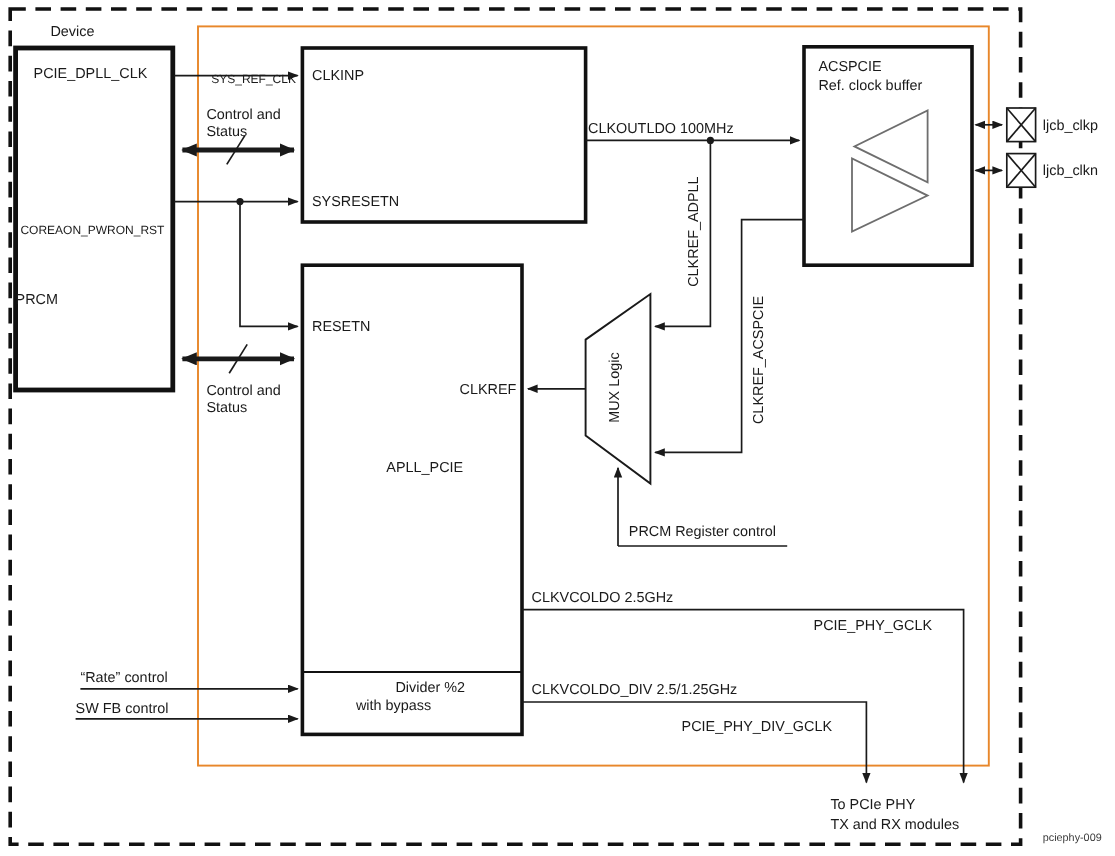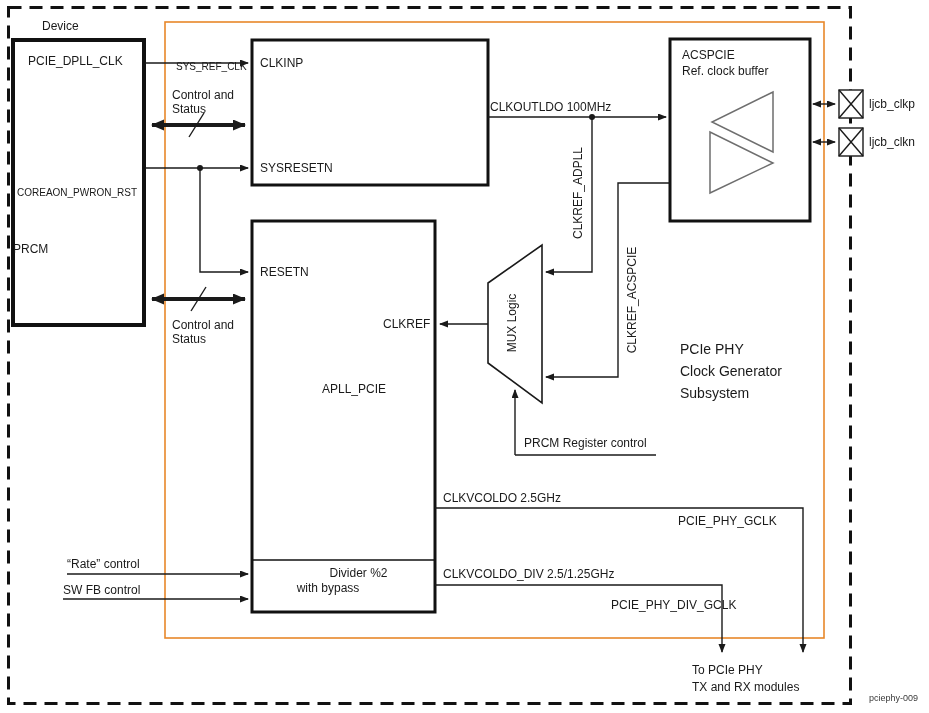--- a/index.html
+++ b/index.html
@@ -114,32 +114,27 @@
   <div class="lbl rot" style="left:472px;top:316px;width:80px;">MUX Logic</div>
 
   <div class="lbl rot" style="left:498px;top:186px;width:160px;">CLKREF_ADPLL</div>
   <div class="lbl rot" style="left:547px;top:293px;width:170px;">CLKREF_ACSPCIE</div>
 
   <div class="lbl" style="left:682px;top:48px;">ACSPCIE</div>
   <div class="lbl" style="left:682px;top:64px;">Ref. clock buffer</div>
 
   <div class="lbl" style="left:490px;top:100px;">CLKOUTLDO 100MHz</div>
 
-  <div class="lbl title" style="left:680px;top:338px;">
-    <div>PCIe PHY</div>
-    <div>Clock Generator</div>
-    <div>Subsystem</div>
-  </div>
 
   <div class="lbl" style="left:524px;top:436px;text-align:right;">PRCM Register control</div>
 
   <div class="lbl" style="left:443px;top:491px;">CLKVCOLDO 2.5GHz</div>
   <div class="lbl" style="left:678px;top:514px;">PCIE_PHY_GCLK</div>
   <div class="lbl" style="left:443px;top:567px;">CLKVCOLDO_DIV 2.5/1.25GHz</div>
-  <div class="lbl" style="left:568px;top:598px;margin-left:43px;">PCIE_PHY_DIV_GCLK</div>
+  <div class="lbl" style="left:568px;top:598px;">PCIE_PHY_DIV_GCLK</div>
 
   <div class="lbl" style="left:67px;top:557px;">“Rate” control</div>
   <div class="lbl" style="left:63px;top:583px;">SW FB control</div>
 
   <div class="lbl" style="left:692px;top:663px;">To PCIe PHY</div>
   <div class="lbl" style="left:692px;top:680px;">TX and RX modules</div>
 
   <div class="lbl" style="left:869px;top:97px;">ljcb_clkp</div>
   <div class="lbl" style="left:869px;top:135px;text-align:center;">ljcb_clkn</div>
 

